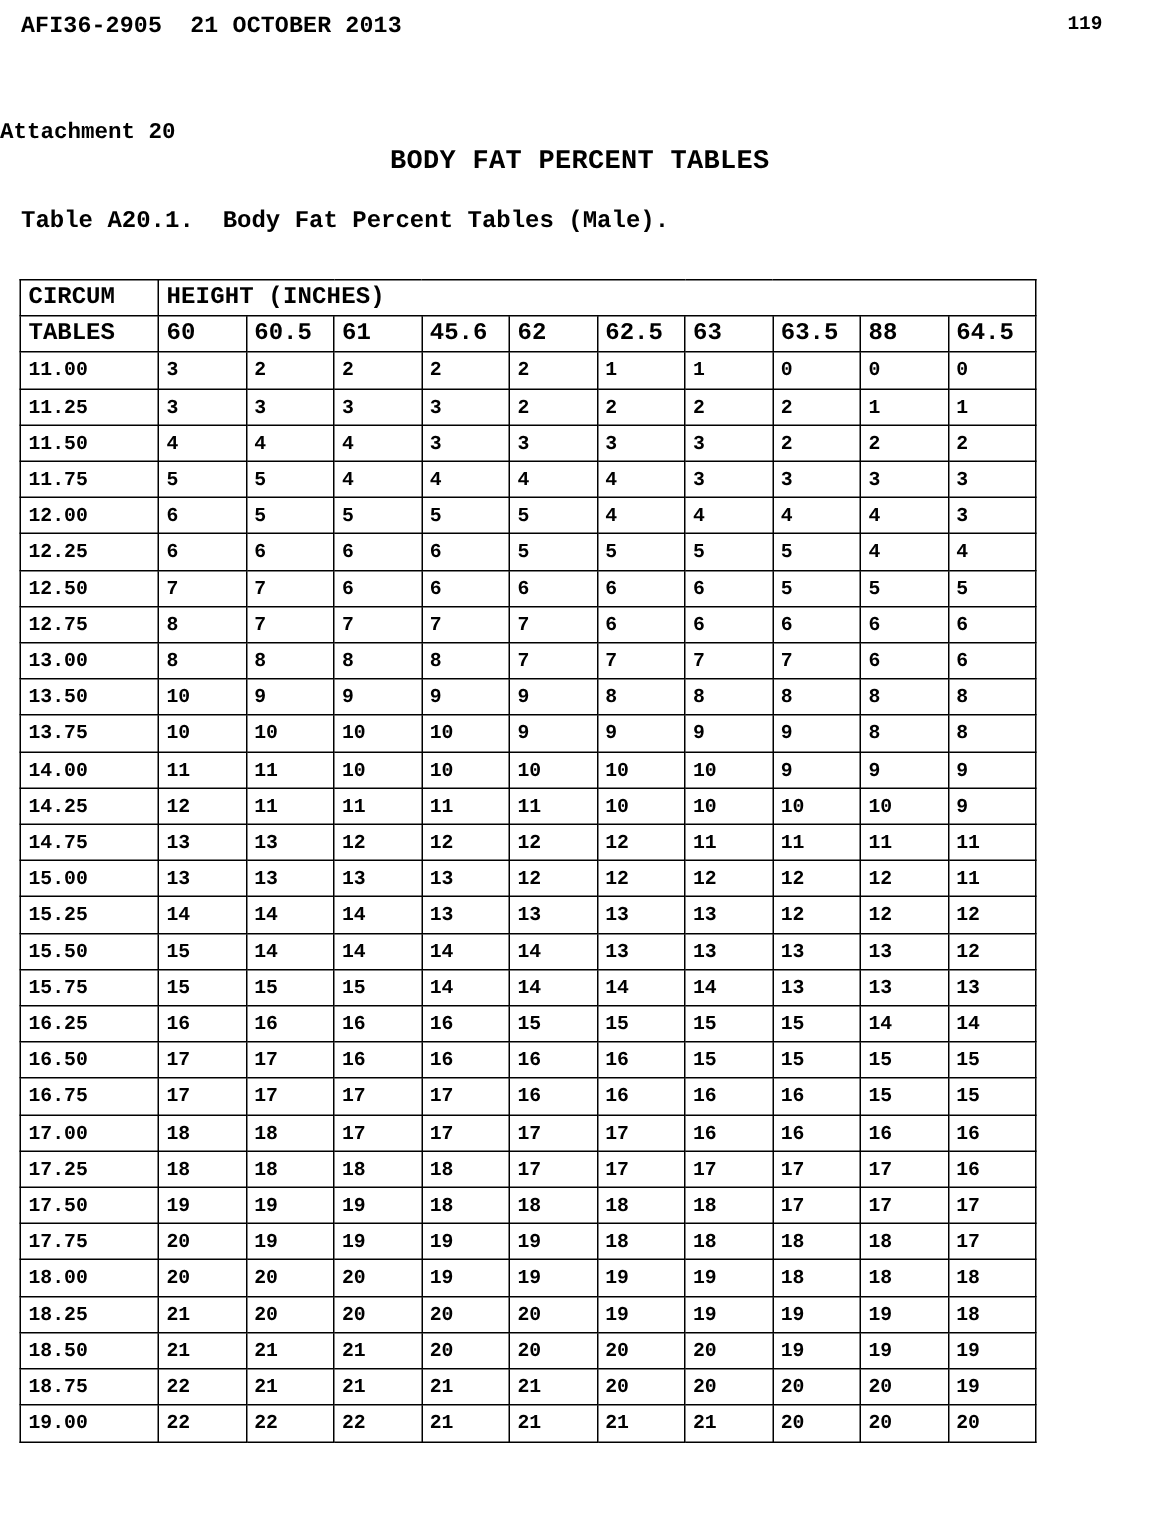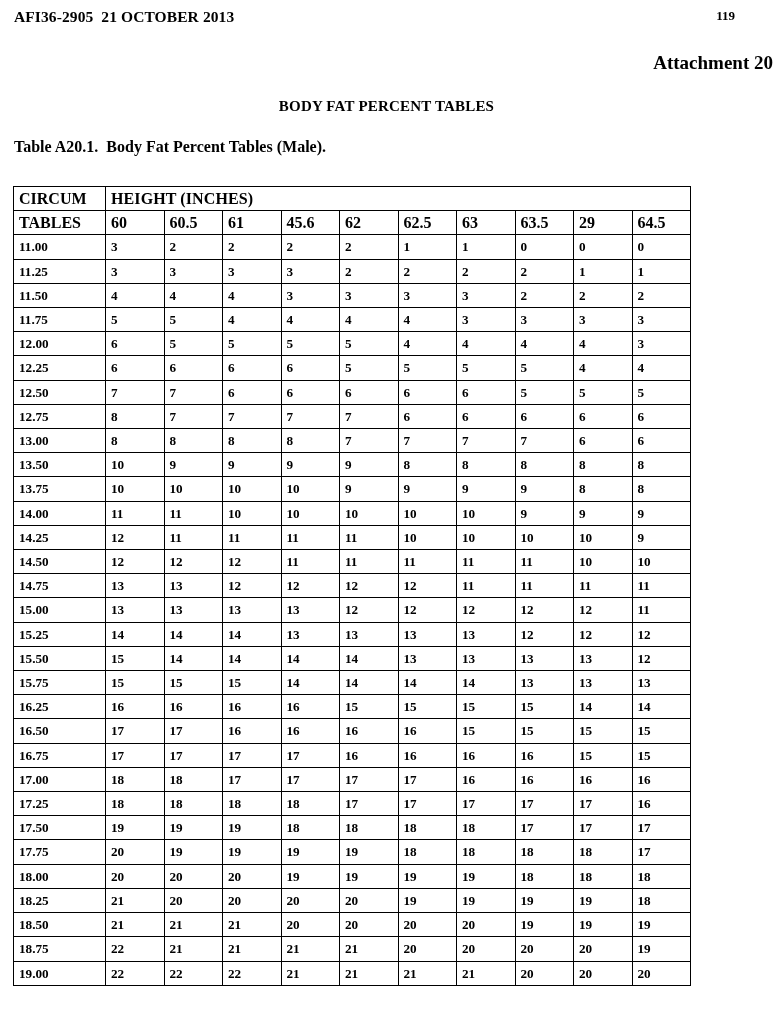--- a/index.html
+++ b/index.html
@@ -16,20 +16,21 @@
     position: relative;
     overflow: hidden;
   }
 
   .page {
     position: absolute;
     left: 0;
     top: 0;
     width: 770px;
     height: 1024px;
+    font-family: Liberation Mono, monospace;
   }
 
   
   .page-header {
     position: absolute;
     left: 0;
     top: 8px;
     width: 773px;
     height: 24px;
   }
@@ -47,33 +48,33 @@
     right: 38px;
     top: 0;
     font-size: 13px;
     font-weight: bold;
   }
 
   
   .attachment-title {
     position: absolute;
     left: 0;
-    top: 52px;
+    top: 80px;
     width: 773px;
-    text-align: right;
-    font-size: 19px;
+    text-align: left;
+    font-size: 15px;
     font-weight: bold;
   }
   .main-title {
     position: absolute;
     left: 0;
     top: 98px;
     width: 773px;
     text-align: center;
-    font-size: 15px;
+    font-size: 18px;
     font-weight: bold;
     letter-spacing: 0.2px;
   }
   .table-caption {
     position: absolute;
     left: 14px;
     top: 138px;
     font-size: 16px;
     font-weight: bold;
     white-space: pre;
@@ -160,21 +161,21 @@
         <tr>
           <th>TABLES</th>
           <th>60</th>
           <th>60.5</th>
           <th>61</th>
           <th>45.6</th>
           <th>62</th>
           <th>62.5</th>
           <th>63</th>
           <th>63.5</th>
-          <th>29</th>
+          <th>88</th>
           <th>64.5</th>
         </tr>
       </thead>
       <tbody id="table-body">
           <tr>
             <td>11.00</td>
             <td>3</td>
             <td>2</td>
             <td>2</td>
             <td>2</td>
@@ -335,33 +336,20 @@
             <td>11</td>
             <td>11</td>
             <td>11</td>
             <td>10</td>
             <td>10</td>
             <td>10</td>
             <td>10</td>
             <td>9</td>
           </tr>
           <tr>
-            <td>14.50</td>
-            <td>12</td>
-            <td>12</td>
-            <td>12</td>
-            <td>11</td>
-            <td>11</td>
-            <td>11</td>
-            <td>11</td>
-            <td>11</td>
-            <td>10</td>
-            <td>10</td>
-          </tr>
-          <tr>
             <td>14.75</td>
             <td>13</td>
             <td>13</td>
             <td>12</td>
             <td>12</td>
             <td>12</td>
             <td>12</td>
             <td>11</td>
             <td>11</td>
             <td>11</td>

